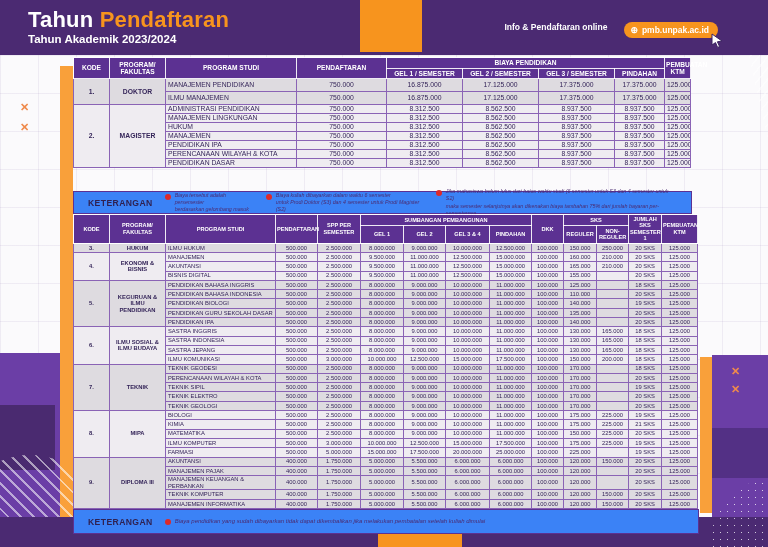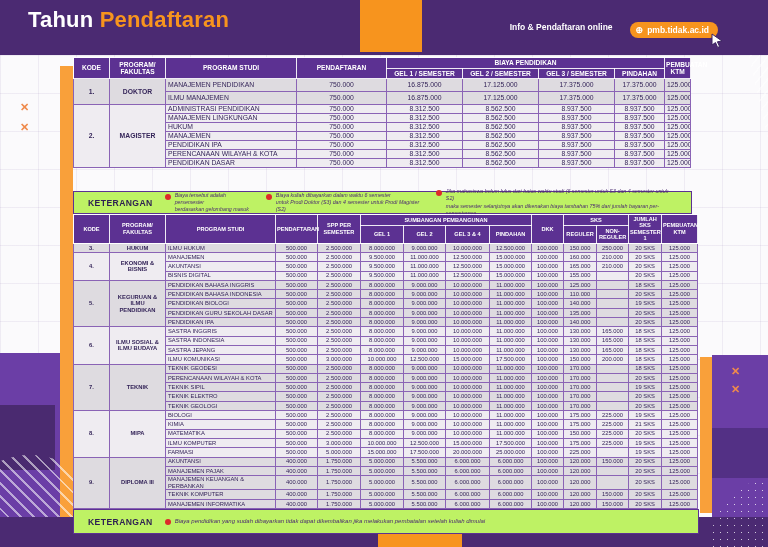--- a/index.html
+++ b/index.html
@@ -57,21 +57,21 @@
   td.fak{font-weight:bold;font-size:90%;}
   tr.gA td{background:#dedbe0;}
   tr.gB td{background:#efecf1;}
   tr.group-first td{border-top:1.6px solid #5c3192;}
   #table1{border:1.6px solid #5c3192;}
   #table2{border:1.6px solid #5c3192;}
   #table1 tbody tr{height:13px;}
   #table1 tbody tr.short{height:9px;}
   #table2 tbody tr{height:9.3px;}
   
-  .ket{position:absolute;left:73px;background:#bef264;border:1.4px solid #5c3192;z-index:5;
+  .ket{position:absolute;left:73px;background:#3b82f6;border:1.4px solid #5c3192;z-index:5;
        display:flex;align-items:center;}
   #ket1{top:191px;width:617px;height:21px;}
   #ket2{top:509px;width:624px;height:23px;}
   .ket-label{font-size:8.6px;font-weight:bold;color:#2f2152;letter-spacing:.4px;margin:0 12px 0 14px;flex:none;}
   .note{display:flex;align-items:flex-start;gap:4px;margin-right:14px;}
   .note .dot{width:6px;height:6px;border-radius:50%;background:#dd2a2a;flex:none;margin-top:2px;}
   .note .txt{font-size:5.3px;font-style:italic;color:#4b2b71;white-space:pre-line;line-height:1.35;}
 </style>
 </head>
 <body>
@@ -92,25 +92,26 @@
   <div class="xmark" style="left:20px;top:122px;">✕</div>
   <div class="xmark" style="left:731px;top:366px;">✕</div>
   <div class="xmark" style="left:731px;top:384px;">✕</div>
 
   <div class="header">
     <div class="header-block"></div>
     <div class="title">
       <span>Tahun</span>
       <span class="orange">Pendaftaran</span>
     </div>
+    <div class="subtitle">Tahun Akademik 2023/2024</div>
     <div class="info-area">
       <span class="info-label">Info &amp; Pendaftaran online</span>
       <span class="url-pill">
         <span class="globe">⊕</span>
-        <span>pmb.tidak.ac.id</span>
+        <span>pmb.unpak.ac.id</span>
       </span>
     </div>
     <svg class="cursor" width="13" height="15" viewBox="0 0 13 15">
       <path d="M1 1 L11 8 L6.4 8.8 L8.6 13.6 L6.6 14.4 L4.5 9.6 L1 12 Z" fill="#ffffff" stroke="#3a2160" stroke-width="1"></path>
     </svg>
   </div>
 
   <table id="table1">
       <colgroup>
         <col style="width: 36px;">

